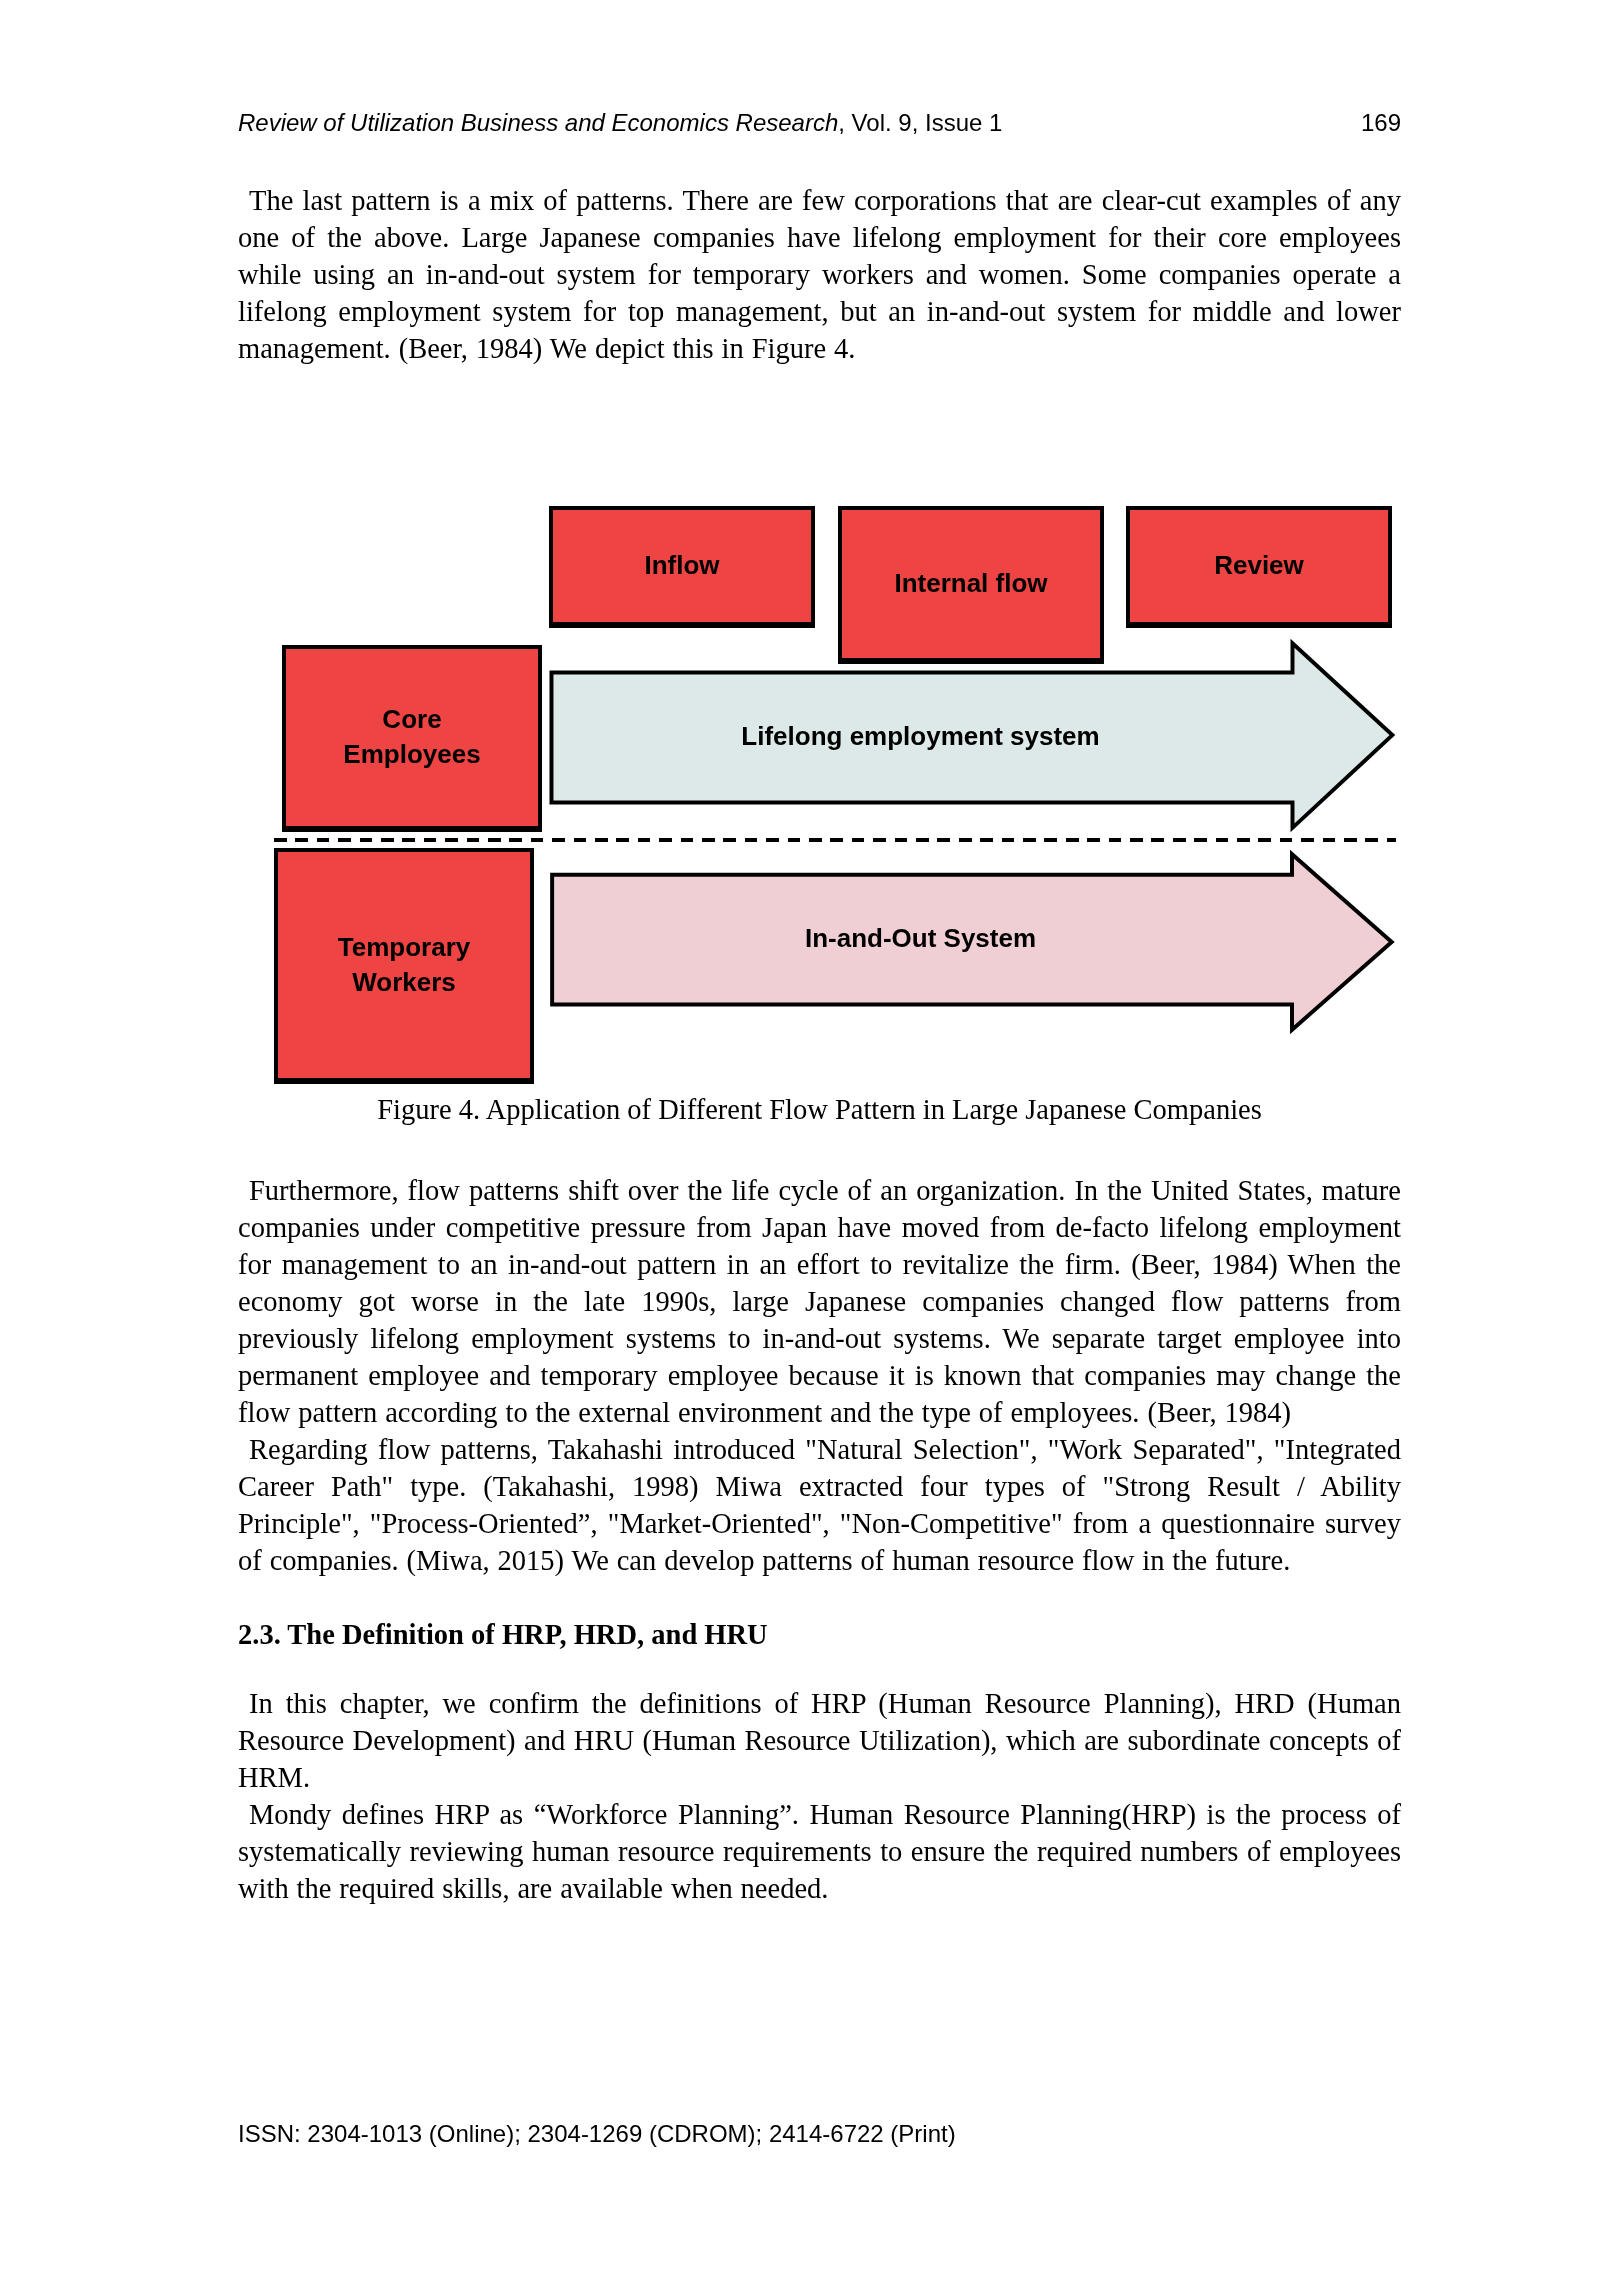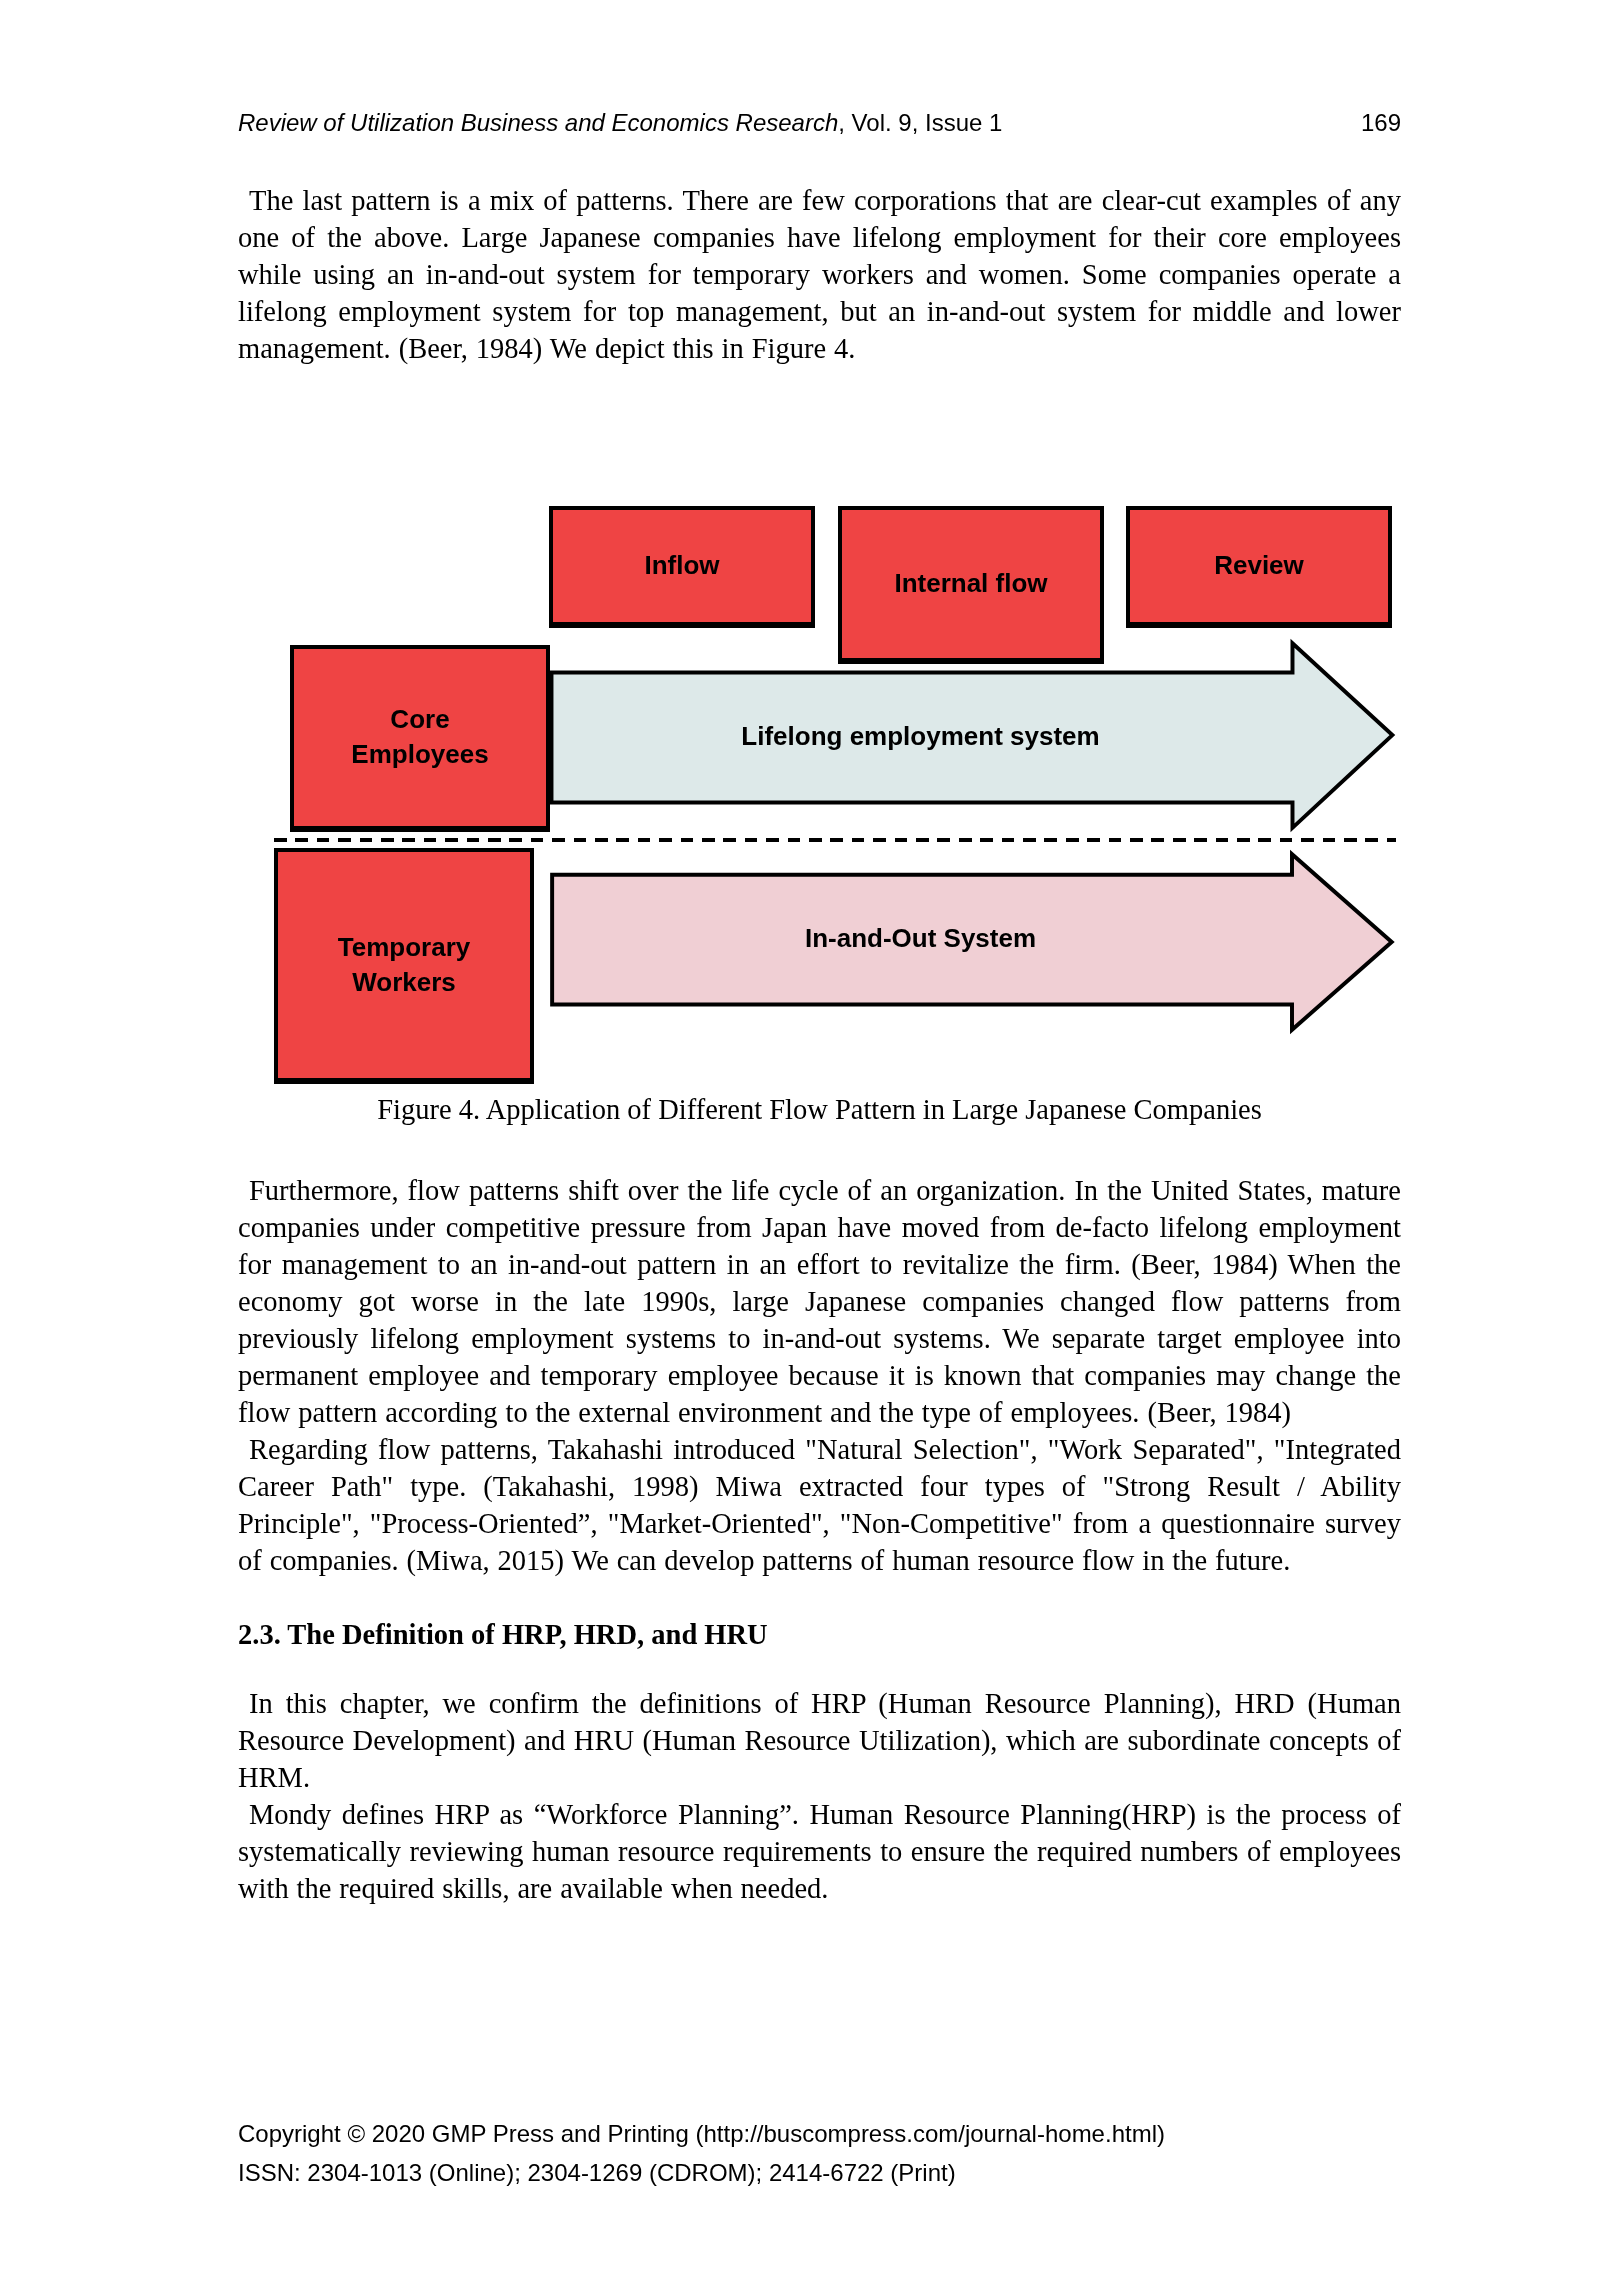--- a/index.html
+++ b/index.html
@@ -59,21 +59,21 @@
     border-bottom-width: 6.3px;
     display: flex;
     align-items: center;
     justify-content: center;
     text-align: center;
     white-space: pre-line;
   }
   #box-inflow   { left: 311px;  top: 0; width: 266px; height: 122px; }
   #box-internal { left: 600px;  top: 0; width: 266px; height: 158px; }
   #box-outflow  { left: 888px; top: 0; width: 266px; height: 122px; }
-  #box-core     { left: 52px; top: 139px; width: 260px; height: 187px; }
+  #box-core     { left: 44px; top: 139px; width: 260px; height: 187px; }
   #box-temp     { left: 36px; top: 342px; width: 260px; height: 236px; }
   .arrow-svg {
     position: absolute;
     overflow: visible;
   }
   #arrow-blue { left: 311px; top: 134px; width: 849px; height: 191px; }
   #arrow-pink { left: 311px; top: 345px; width: 849px; height: 182px; }
   .arrow-label {
     position: absolute;
     display: flex;
@@ -154,16 +154,15 @@
   <p class="body-para p3">Regarding flow patterns, Takahashi introduced "Natural Selection", "Work Separated", "Integrated Career Path" type. (Takahashi, 1998) Miwa extracted four types of "Strong Result / Ability Principle", "Process-Oriented”, "Market-Oriented", "Non-Competitive" from a questionnaire survey of companies. (Miwa, 2015) We can develop patterns of human resource flow in the future.</p>
 
   <h2 class="section-heading">2.3. The Definition of HRP, HRD, and HRU</h2>
 
   <p class="body-para p4">In this chapter, we confirm the definitions of HRP (Human Resource Planning), HRD (Human Resource Development) and HRU (Human Resource Utilization), which are subordinate concepts of HRM.</p>
   <p class="body-para p5">Mondy defines HRP as “Workforce Planning”. Human Resource Planning(HRP) is the process of systematically reviewing human resource requirements to ensure the required numbers of employees with the required skills, are available when needed.</p>
 
 </div>
 
 <div class="footer">
-  <div>Copyright © 2020 GMP Press and Printing (http://buscompress.com/journal-home.html)</div>
   <div>ISSN: 2304-1013 (Online); 2304-1269 (CDROM); 2414-6722 (Print)</div>
 </div>
 
 
 </body></html>

